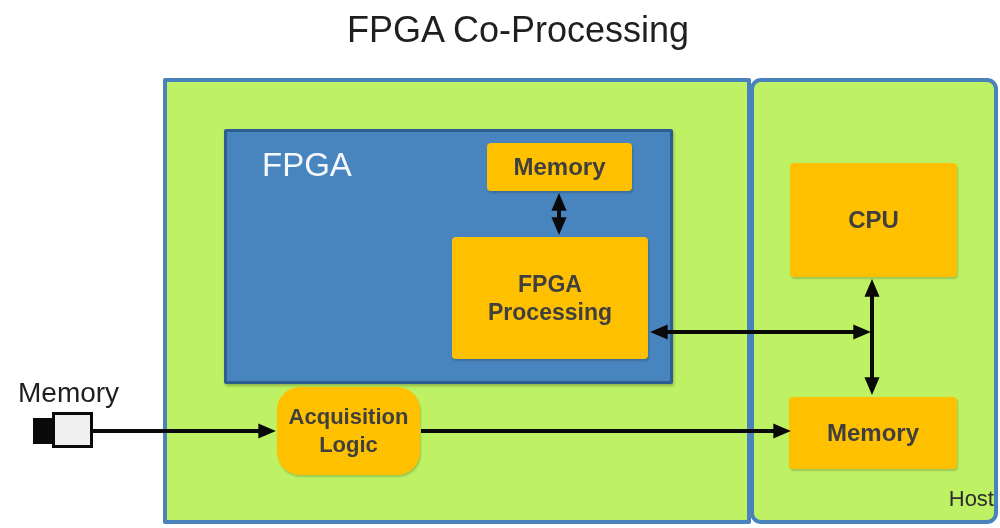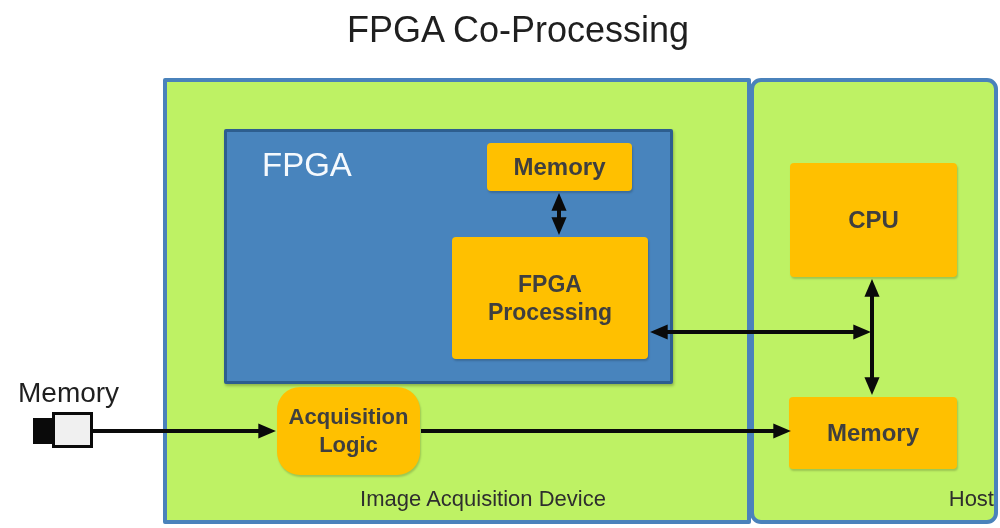--- a/index.html
+++ b/index.html
@@ -69,21 +69,20 @@
 
   <div class="container left">
     <div class="fpga-box">
       <span class="fpga-title">FPGA</span>
       <div class="node fpga-memory">Memory</div>
       <div class="node fpga-processing">FPGA
 Processing</div>
     </div>
     <div class="node acq-logic">Acquisition
 Logic</div>
-    <div class="container-label iad-label">Image Acquisition Device</div>
   </div>
 
   <div class="container host">
     <div class="node cpu">CPU</div>
     <div class="node host-memory">Memory</div>
     <div class="container-label host-label">Host</div>
   </div>
 
   <div class="camera-label">Memory</div>
   <div class="camera-lens"></div>

